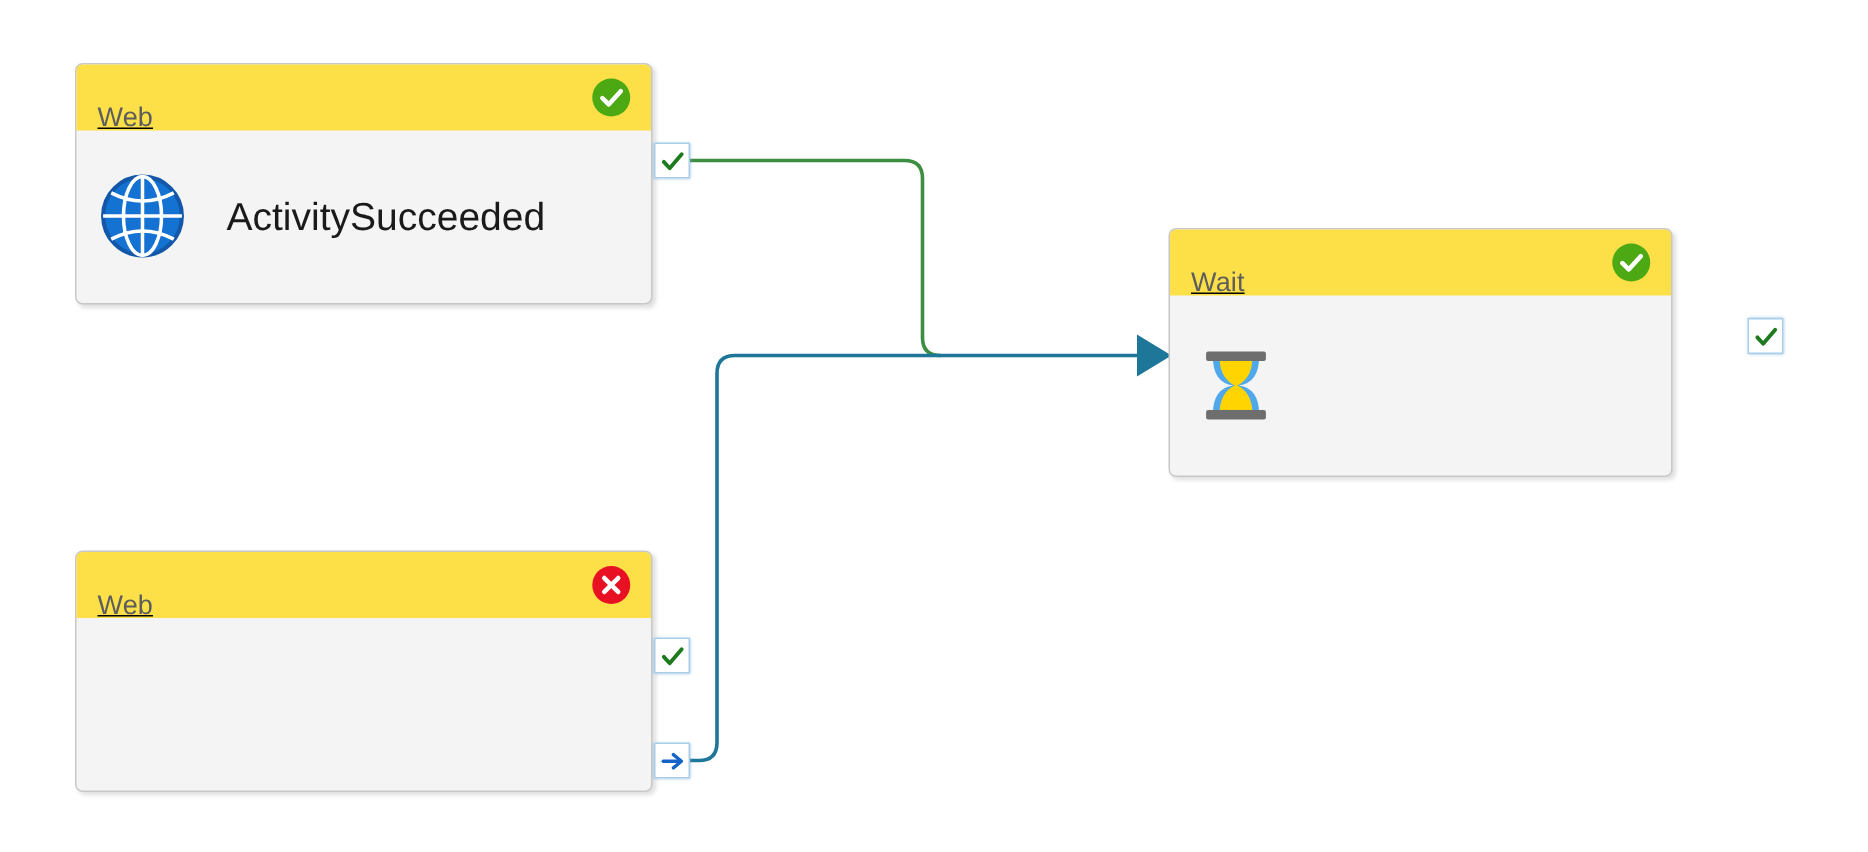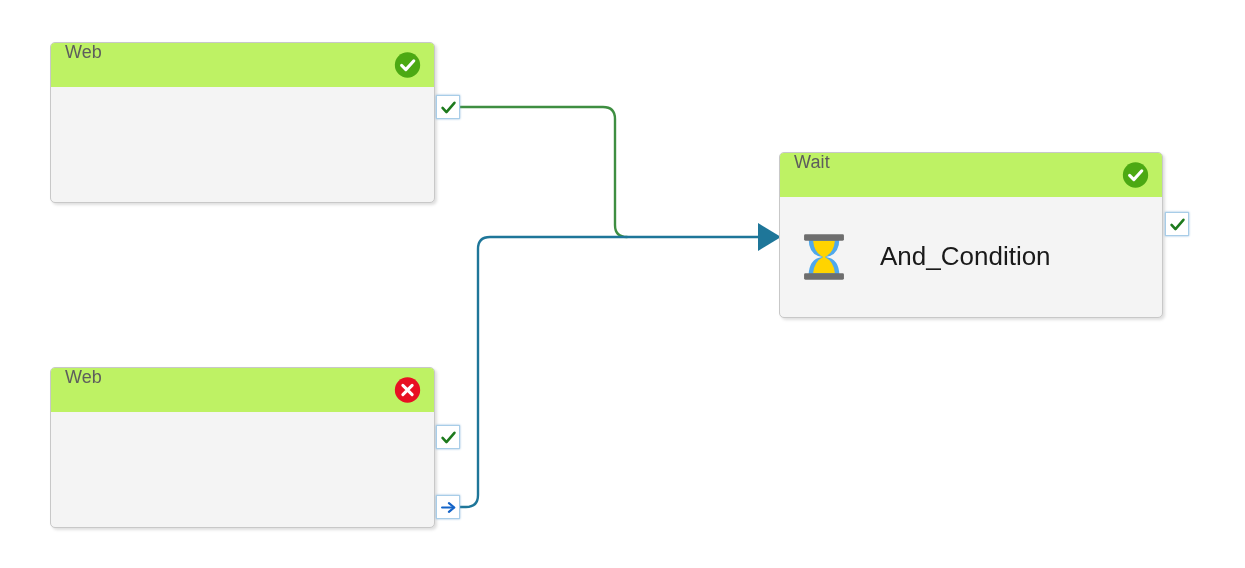--- a/index.html
+++ b/index.html
@@ -35,25 +35,26 @@
     position: absolute;
     box-sizing: border-box;
     background: #f4f4f4;
     border: 1px solid #c8c8c8;
     border-radius: 5px;
     box-shadow: 2px 2px 3px rgba(0,0,0,0.13);
   }
   .node-header {
     position: relative;
     height: 44px;
-    background: #bef264;
+    background: #fde047;
     border-radius: 4px 4px 0 0;
     display: flex;
-    align-items: flex-start;
+    align-items: flex-end;
     padding: 0 12px 0 14px;
+    text-decoration: underline;
   }
   .node-title {
     font-size: 18px;
     color: #5d5d5d;
     letter-spacing: .1px;
     line-height: 1;
     white-space: nowrap;
   }
   .status-badge {
     position: absolute;
@@ -116,20 +117,33 @@
   <div class="node" style="left:50px; top:42px; width:385px; height:161px;">
     <div class="node-header">
       <span class="node-title">Web</span>
       <span class="status-badge">
         <svg viewBox="0 0 32 32" width="27" height="27">
           <circle cx="16" cy="16" r="15" fill="#4ca913"></circle>
           <path d="M 9 16.5 L 14 21.5 L 23.5 11" fill="none" stroke="#ffffff" stroke-width="3.6" stroke-linecap="round" stroke-linejoin="round"></path>
         </svg>
       </span>
     </div>
+    <div class="node-body">
+      <span class="node-icon">
+        <svg viewBox="0 0 64 64" width="58" height="58">
+          <circle cx="32" cy="32" r="29" fill="#1472d2" stroke="#1257a8" stroke-width="3"></circle>
+          <ellipse cx="32" cy="32" rx="14" ry="29" fill="none" stroke="#ffffff" stroke-width="2.6"></ellipse>
+          <line x1="3" y1="32" x2="61" y2="32" stroke="#ffffff" stroke-width="2.6"></line>
+          <path d="M 9 15 Q 32 27 55 15" fill="none" stroke="#ffffff" stroke-width="2.6"></path>
+          <path d="M 9 49 Q 32 37 55 49" fill="none" stroke="#ffffff" stroke-width="2.6"></path>
+          <line x1="32" y1="3" x2="32" y2="61" stroke="#ffffff" stroke-width="2.6"></line>
+        </svg>
+      </span>
+      <span class="node-label">ActivitySucceeded</span>
+    </div>
   </div>
 
   <div class="port" style="left:436px; top:95px;">
     <svg viewBox="0 0 20 20" width="17" height="17">
       <path d="M 3 10.5 L 7.6 15.5 L 17 4.5" fill="none" stroke="#1d7a1d" stroke-width="3" stroke-linecap="round" stroke-linejoin="round"></path>
     </svg>
   </div>
 
   <div class="node" style="left:50px; top:367px; width:385px; height:161px;">
     <div class="node-header">
@@ -149,40 +163,39 @@
     </svg>
   </div>
 
   <div class="port" style="left:436px; top:495px;">
     <svg viewBox="0 0 20 20" width="17" height="17">
       <line x1="2.5" y1="10" x2="16" y2="10" stroke="#1464c8" stroke-width="2.6" stroke-linecap="round"></line>
       <path d="M 10.5 4.8 L 16.8 10 L 10.5 15.2" fill="none" stroke="#1464c8" stroke-width="2.6" stroke-linecap="round" stroke-linejoin="round"></path>
     </svg>
   </div>
 
-  <div class="node" style="left:779px; top:152px; width:384px; height:166px;">
+  <div class="node" style="left:779px; top:152px; width:336px; height:166px;">
     <div class="node-header">
       <span class="node-title">Wait</span>
       <span class="status-badge">
         <svg viewBox="0 0 32 32" width="27" height="27">
           <circle cx="16" cy="16" r="15" fill="#4ca913"></circle>
           <path d="M 9 16.5 L 14 21.5 L 23.5 11" fill="none" stroke="#ffffff" stroke-width="3.6" stroke-linecap="round" stroke-linejoin="round"></path>
         </svg>
       </span>
     </div>
     <div class="node-body">
       <span class="node-icon">
         <svg viewBox="0 0 64 64" width="58" height="58">
           <path d="M 15 11 Q 15 30 30 32 Q 15 34 15 53 L 49 53 Q 49 34 34 32 Q 49 30 49 11 Z" fill="#4fa8ec"></path>
           <path d="M 20 14 Q 21 27 31 32 Q 21 37 20 50 L 44 50 Q 43 37 33 32 Q 43 27 44 14 Z" fill="#ffd400"></path>
           <rect x="10" y="7" width="44" height="7" rx="1.5" fill="#6e6e6e"></rect>
           <rect x="10" y="50" width="44" height="7" rx="1.5" fill="#6e6e6e"></rect>
         </svg>
       </span>
-      <span class="node-label">And_Condition</span>
     </div>
   </div>
 
   <div class="port" style="left:1165px; top:212px;">
     <svg viewBox="0 0 20 20" width="17" height="17">
       <path d="M 3 10.5 L 7.6 15.5 L 17 4.5" fill="none" stroke="#1d7a1d" stroke-width="3" stroke-linecap="round" stroke-linejoin="round"></path>
     </svg>
   </div>
 
 </div>

